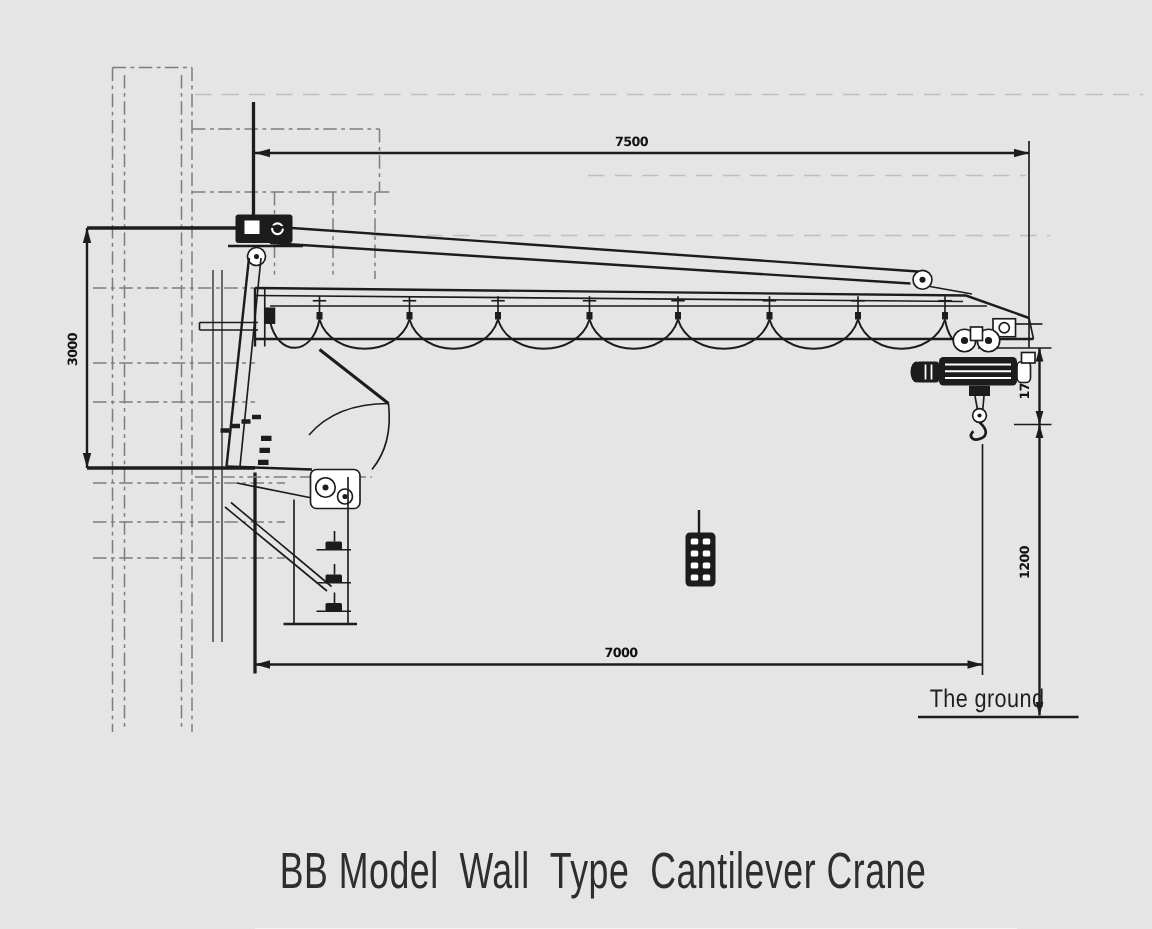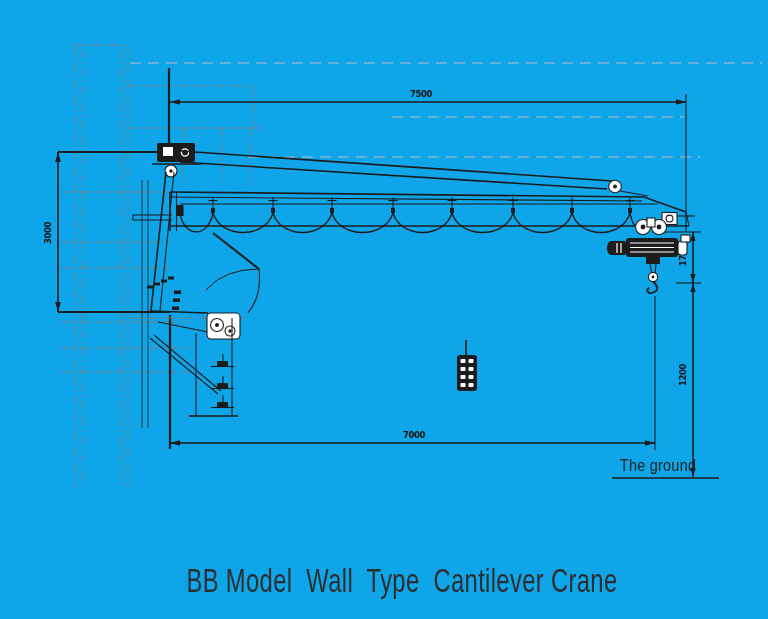--- a/index.html
+++ b/index.html
@@ -1,19 +1,19 @@
 <!DOCTYPE html>
 <html><head>
 <meta charset="utf-8">
 <style>
   html,body{margin:0;padding:0;background:#ffffff;}
   .canvas{
     position:relative;
     width:768px;height:619px;
-    background:#0ea5e9;
+    background:#e5e5e5;
     font-family:"Liberation Sans",sans-serif;
     overflow:hidden;
   }
   svg{display:block;}
   .ln{stroke:#1c1c1c;fill:none;stroke-width:1.1;stroke-linecap:butt;}
   .ln2{stroke:#1c1c1c;fill:none;stroke-width:1.6;}
   .thk{stroke:#1c1c1c;fill:none;stroke-width:2.2;}
   .thin{stroke:#2c2c2c;fill:none;stroke-width:0.9;}
   .hid{stroke:#7d7d7d;fill:none;stroke-width:1;stroke-dasharray:9 3 2.5 3;}
   .faint{stroke:#bfbfbf;fill:none;stroke-width:1;stroke-dasharray:11 7;}

